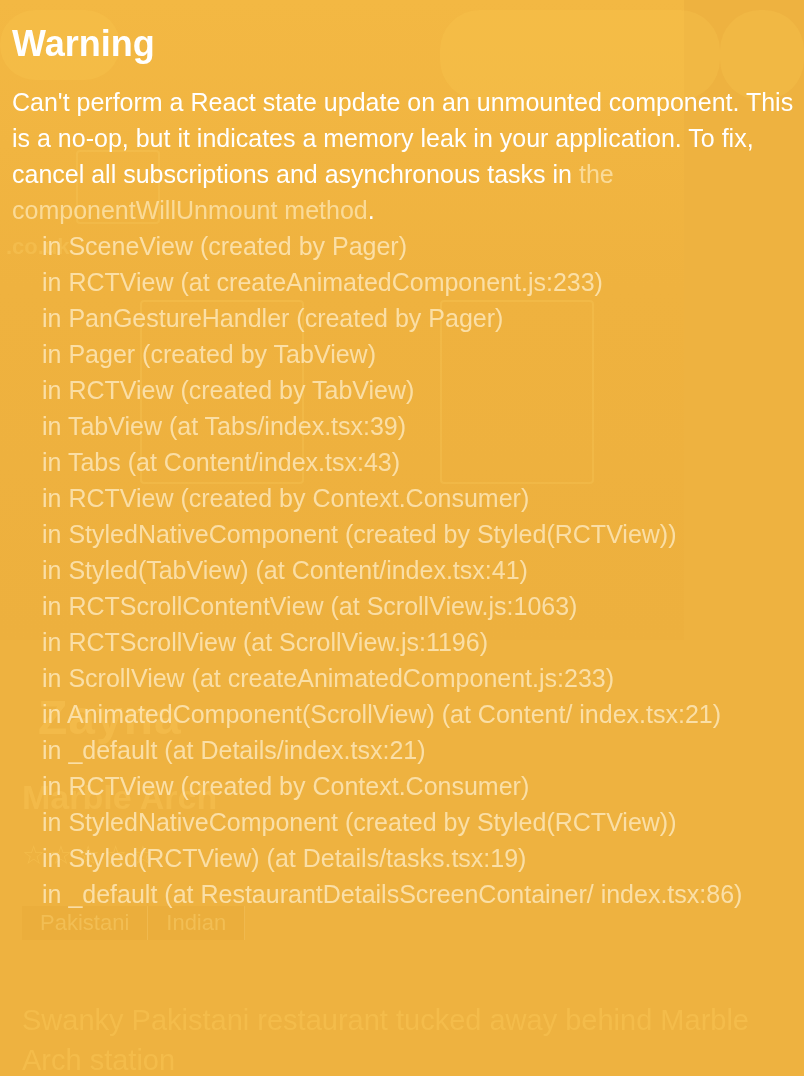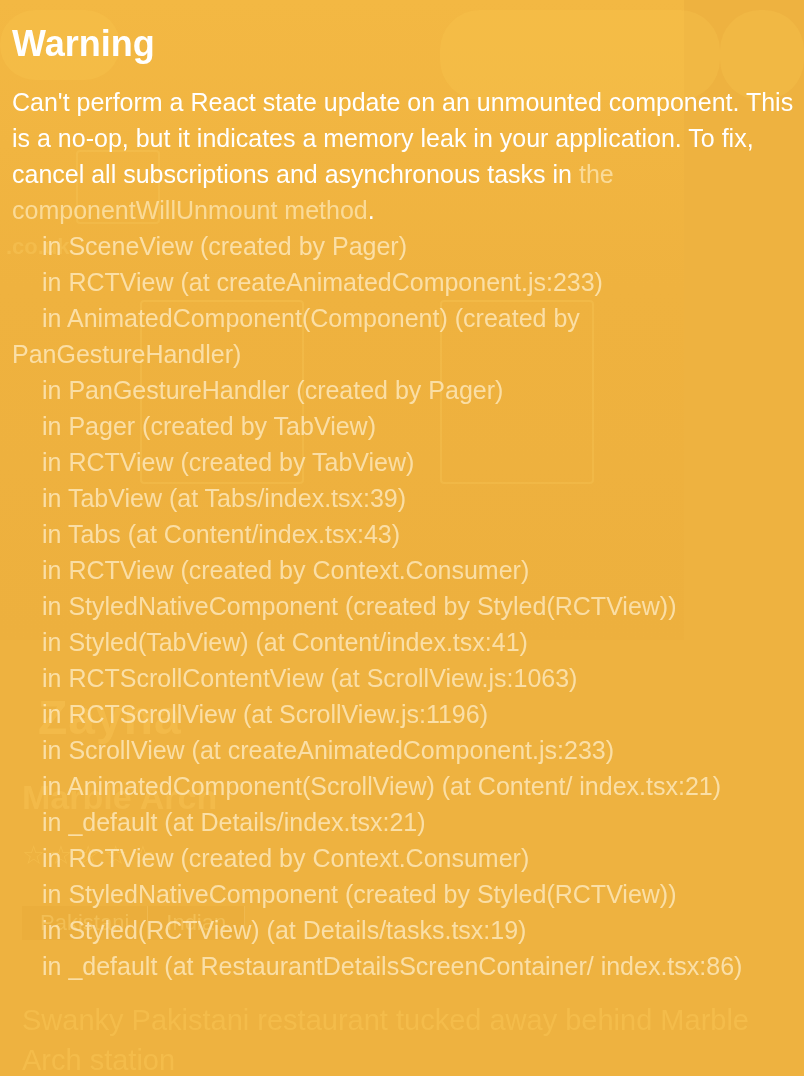--- a/index.html
+++ b/index.html
@@ -151,21 +151,20 @@
   </div>
   <div class="bg-desc">Swanky Pakistani restaurant tucked away behind Marble Arch station</div>
 </div>
 
 <div class="warning">
   <h1 class="warning-title">Warning</h1>
   <p class="warning-message"><span>Can't perform a React state update on an unmounted component. This is a no-op, but it indicates a memory leak in your application. To fix, cancel all subscriptions and asynchronous tasks in </span><span class="method-link">the componentWillUnmount method</span><span>.</span></p>
   <ul class="stack">
     <li class="stack-line">in SceneView (created by Pager)</li>
     <li class="stack-line">in RCTView (at createAnimatedComponent.js:233)</li>
-    <li class="stack-line">in AnimatedComponent(Component) (created by PanGestureHandler)</li>
     <li class="stack-line">in PanGestureHandler (created by Pager)</li>
     <li class="stack-line">in Pager (created by TabView)</li>
     <li class="stack-line">in RCTView (created by TabView)</li>
     <li class="stack-line">in TabView (at Tabs/index.tsx:39)</li>
     <li class="stack-line">in Tabs (at Content/index.tsx:43)</li>
     <li class="stack-line">in RCTView (created by Context.Consumer)</li>
     <li class="stack-line">in StyledNativeComponent (created by Styled(RCTView))</li>
     <li class="stack-line">in Styled(TabView) (at Content/index.tsx:41)</li>
     <li class="stack-line">in RCTScrollContentView (at ScrollView.js:1063)</li>
     <li class="stack-line">in RCTScrollView (at ScrollView.js:1196)</li>

